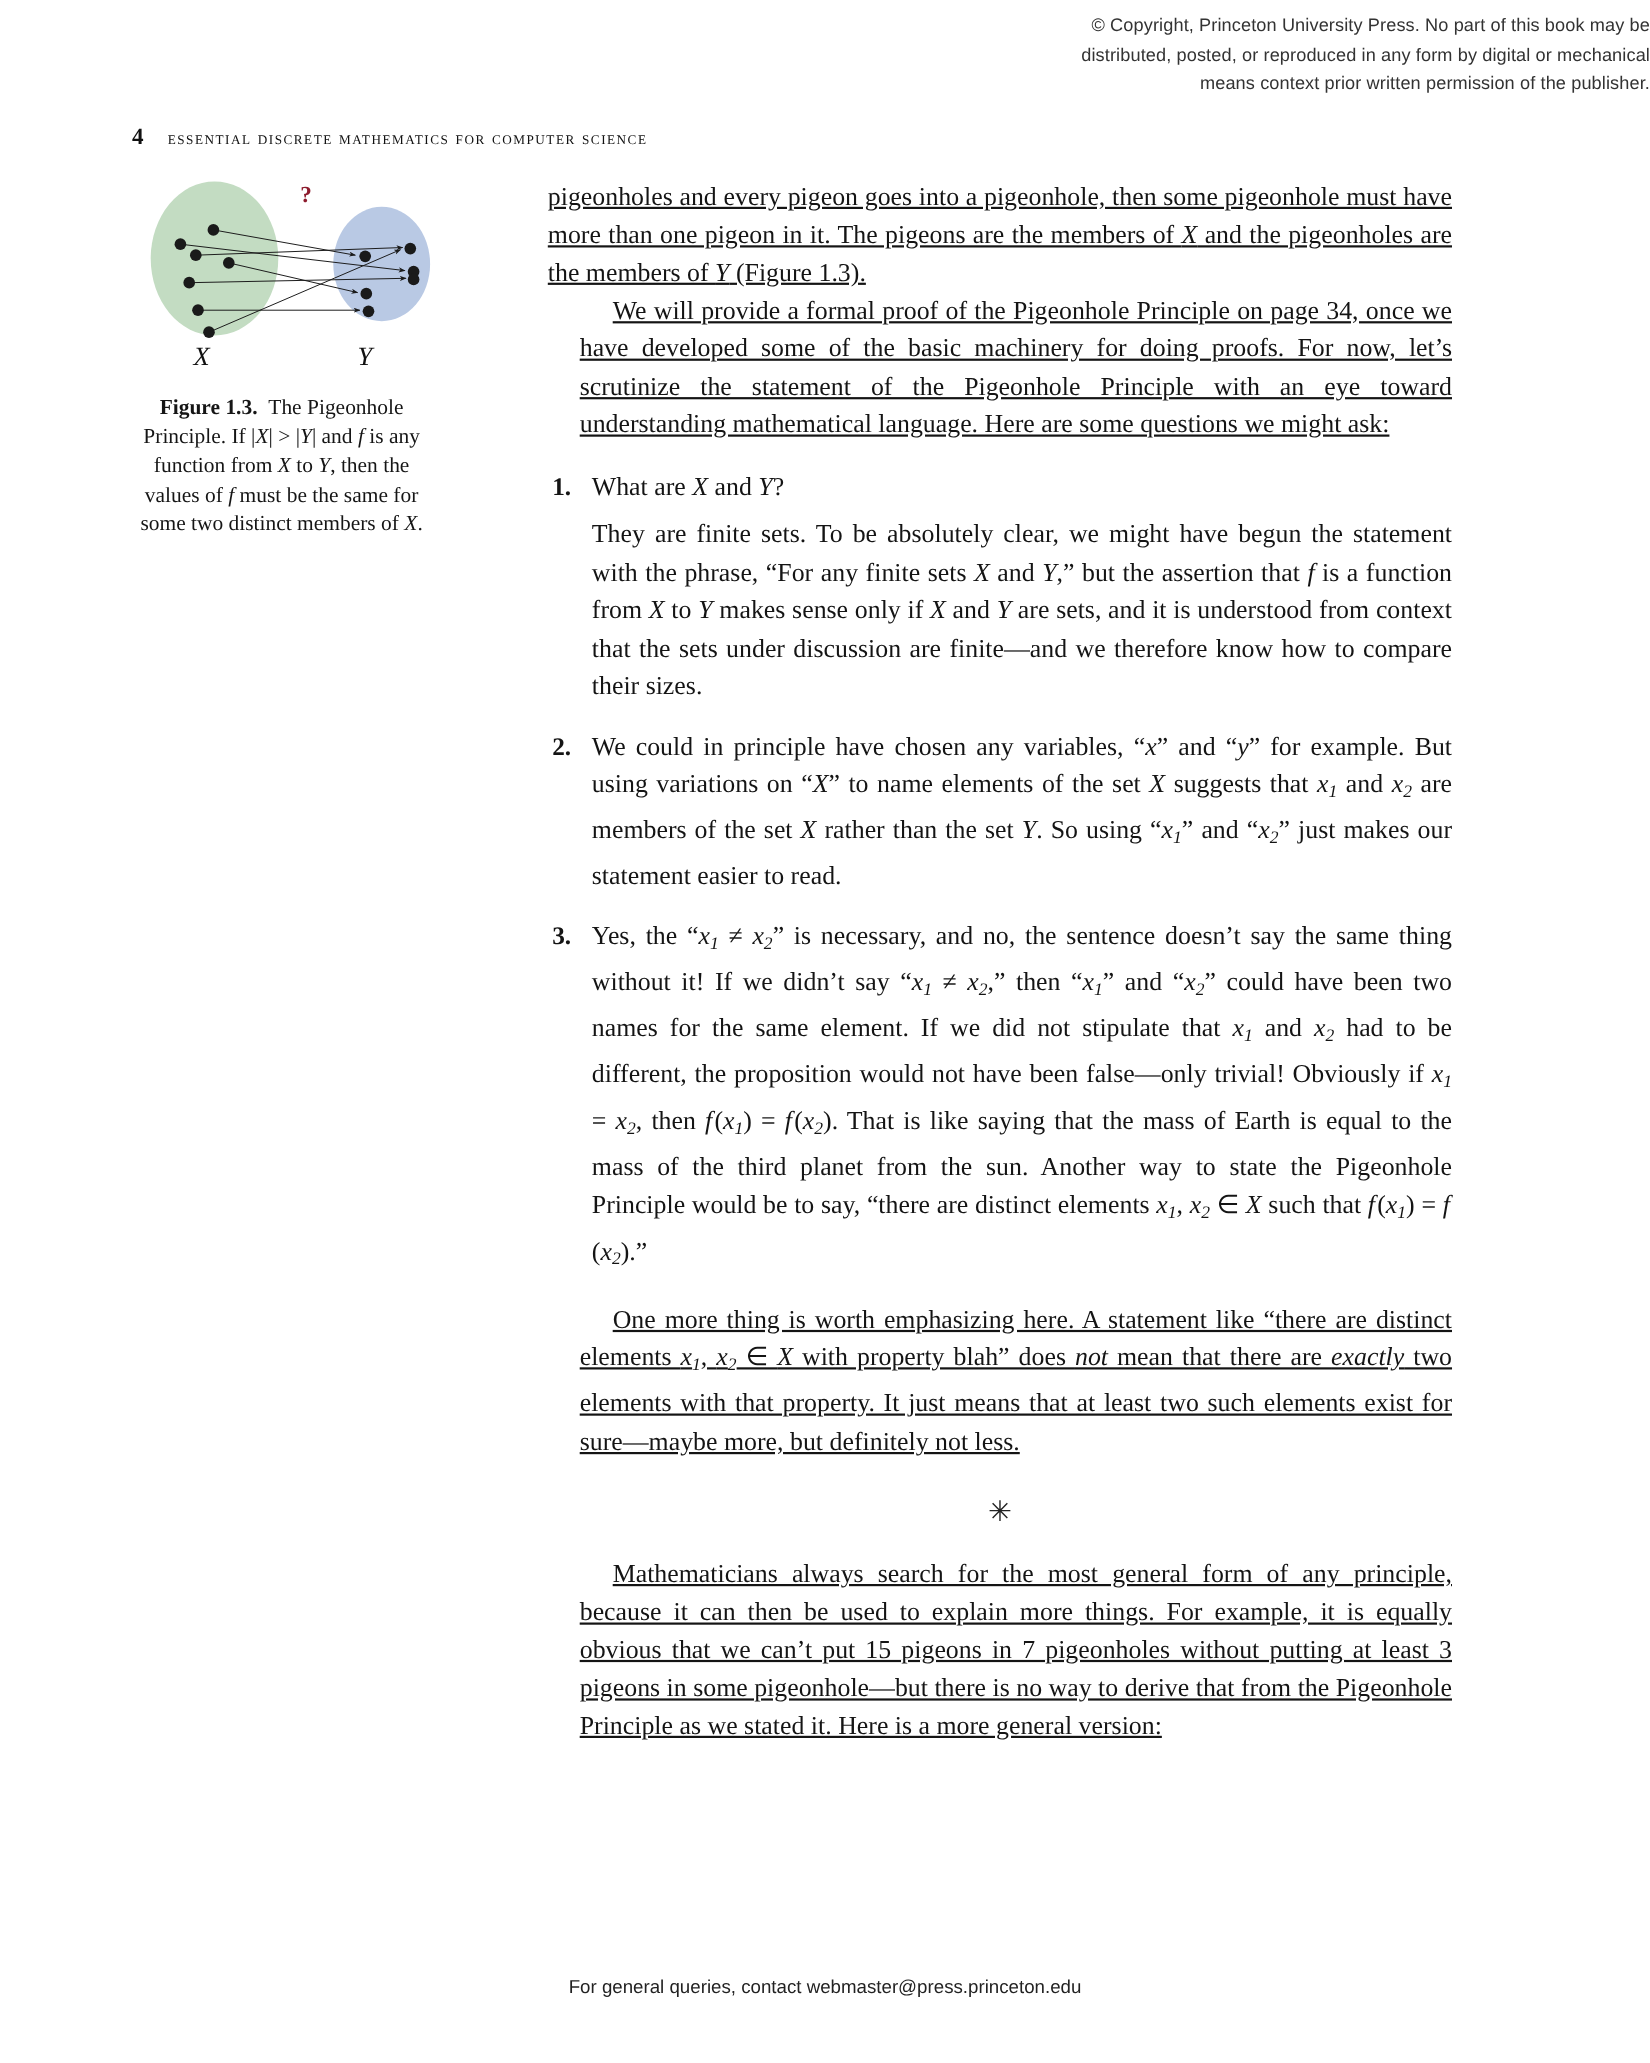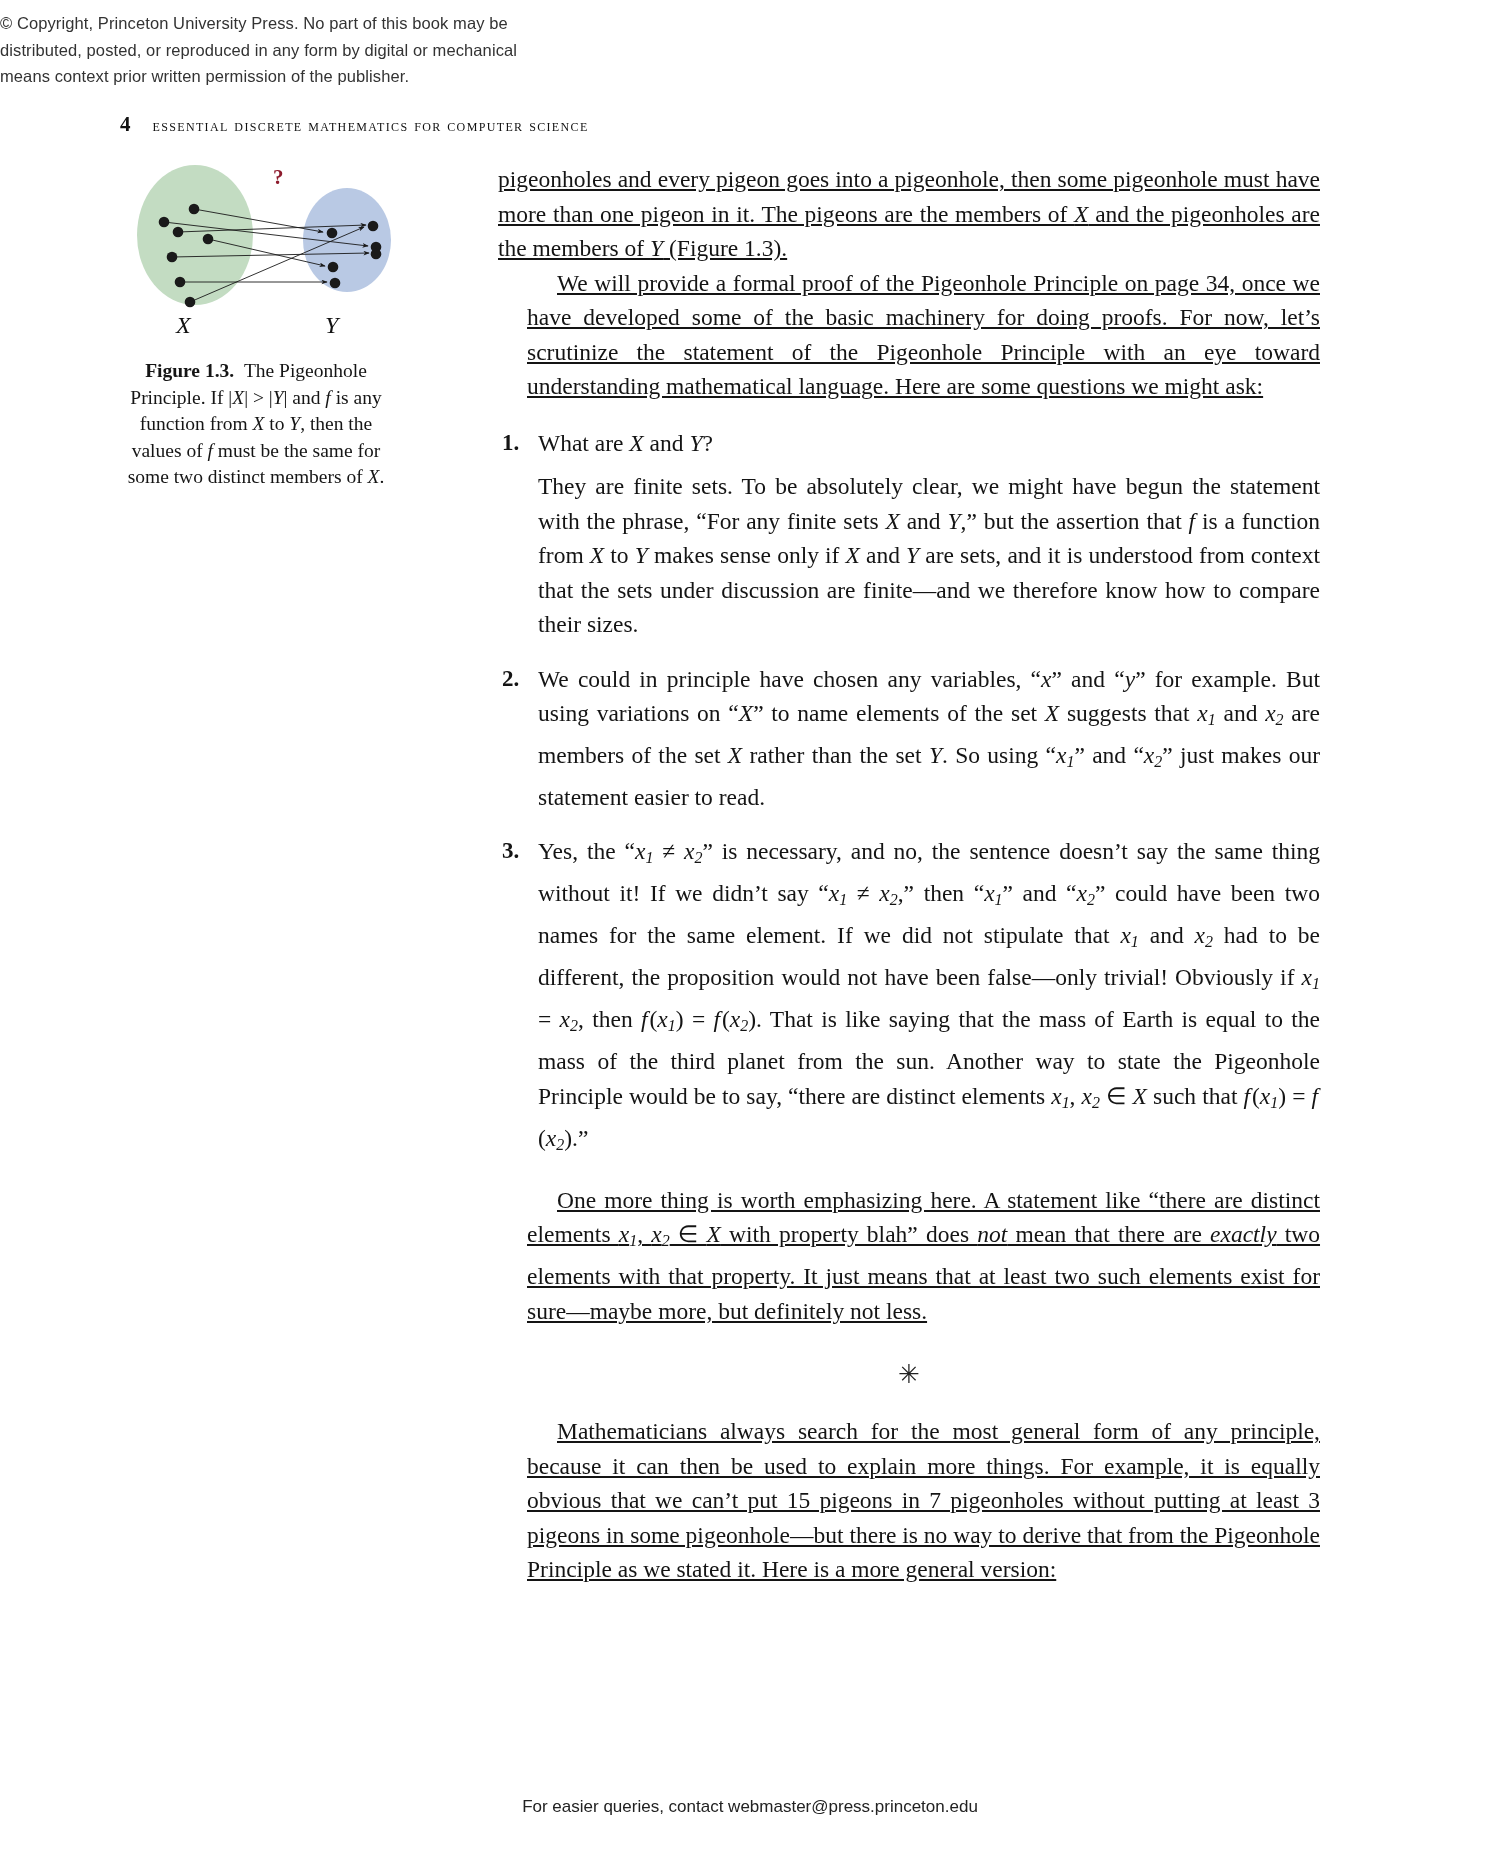--- a/index.html
+++ b/index.html
@@ -15,21 +15,21 @@
     position: relative;
     overflow: hidden;
   }
 
   
   .copyright {
     position: absolute;
     top: 10px;
     left: 0;
     width: 1500px;
-    text-align: left;
+    text-align: right;
     font-family: "Liberation Sans", sans-serif;
     font-size: 16.5px;
     line-height: 1.62;
     color: #333333;
     letter-spacing: .1px;
   }
   .copyright div { white-space: nowrap; }
 
   
   .running-head {
@@ -280,13 +280,13 @@
 
     <p class="para indent tail-para">One more thing is worth emphasizing here. A statement like “there are distinct elements <i>x</i><sub>1</sub>, <i>x</i><sub>2</sub> ∈ <i>X</i> with property blah” does <i>not</i> mean that there are <i>exactly</i> two elements with that property. It just means that at least two such elements exist for sure—maybe more, but definitely not less.</p>
 
     <div class="divider">✳</div>
 
     <p class="para indent">Mathematicians always search for the most general form of any principle, because it can then be used to explain more things. For example, it is equally obvious that we can’t put 15 pigeons in 7 pigeonholes without putting at least 3 pigeons in some pigeonhole—but there is no way to derive that from the Pigeonhole Principle as we stated it. Here is a more general version:</p>
 
   </div>
 </div>
 
-<div class="footer">For easier queries, contact webmaster@press.princeton.edu</div>
+<div class="footer">For general queries, contact webmaster@press.princeton.edu</div>
 
 </body></html>

